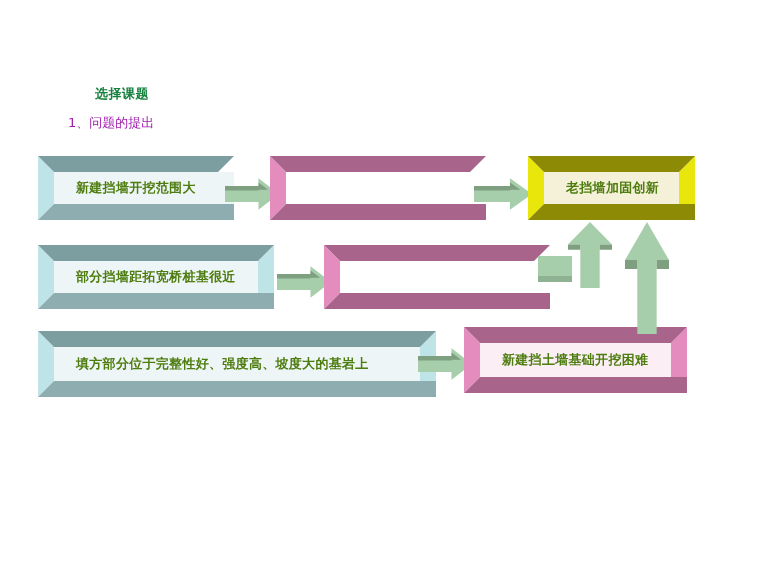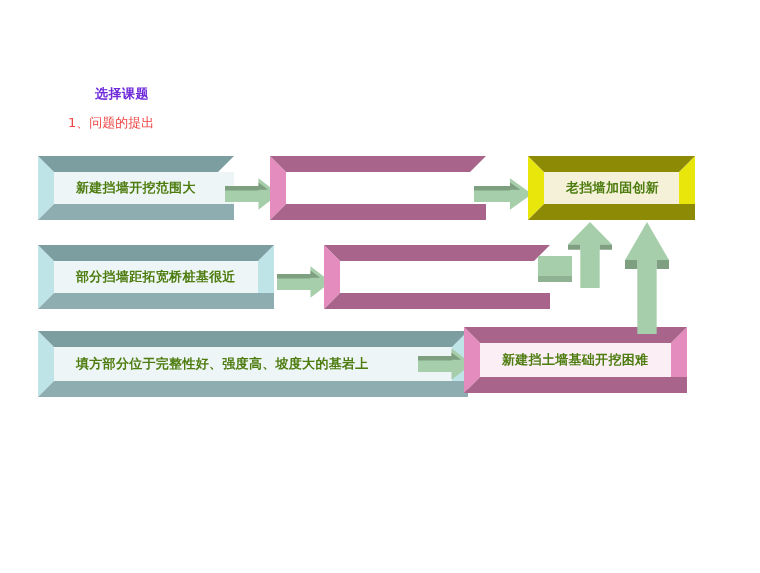--- a/index.html
+++ b/index.html
@@ -23,31 +23,31 @@
     background: #ffffff;
   }
 
   
   .heading-main {
     position: absolute;
     left: 95px;
     top: 85px;
     font-size: 13px;
     font-weight: bold;
-    color: #6d28d9;
+    color: #15803d;
     letter-spacing: 0.5px;
     white-space: nowrap;
   }
   .heading-sub {
     position: absolute;
     left: 68px;
     top: 114px;
     font-size: 13px;
     font-weight: normal;
-    color: #ef4444;
+    color: #a21caf;
     white-space: nowrap;
   }
 
   
   .box3d {
     position: absolute;
   }
   .box3d .face {
     position: absolute;
     left: 16px;
@@ -246,21 +246,21 @@
   <div class="elbow" style="left:538px; top:222px; width:62px; height:66px;">
     <div class="stub" style="left:0; top:34px; width:34px; height:26px;"></div>
     <div class="stub-shade" style="left:0; top:54px; width:34px; height:6px;"></div>
   </div>
   <div class="arrow arrow-up" style="left:568px; top:222px; width:44px; height:66px;">
     <div class="body"></div>
     <div class="shade"></div>
     <div class="shade2"></div>
   </div>
 
-  <div class="box3d v-teal" style="left:38px; top:331px; width:398px; height:66px;padding-left:32px;">
+  <div class="box3d v-teal" style="left:38px; top:331px; width:398px; height:66px;">
     <div class="bev-left"></div>
     <div class="bev-right"></div>
     <div class="bev-top"></div>
     <div class="bev-bot"></div>
     <div class="face" style="right:16px;">
       <span class="label">填方部分位于完整性好、强度高、坡度大的基岩上</span>
     </div>
   </div>
 
   <div class="arrow arrow-right" style="left:418px; top:346px; width:54px; height:36px;">

